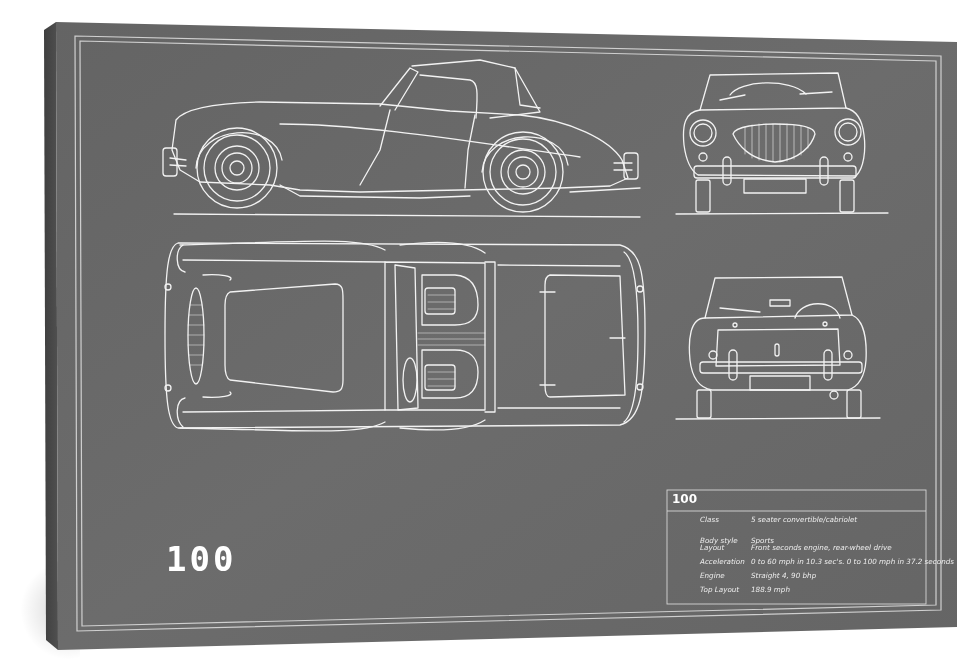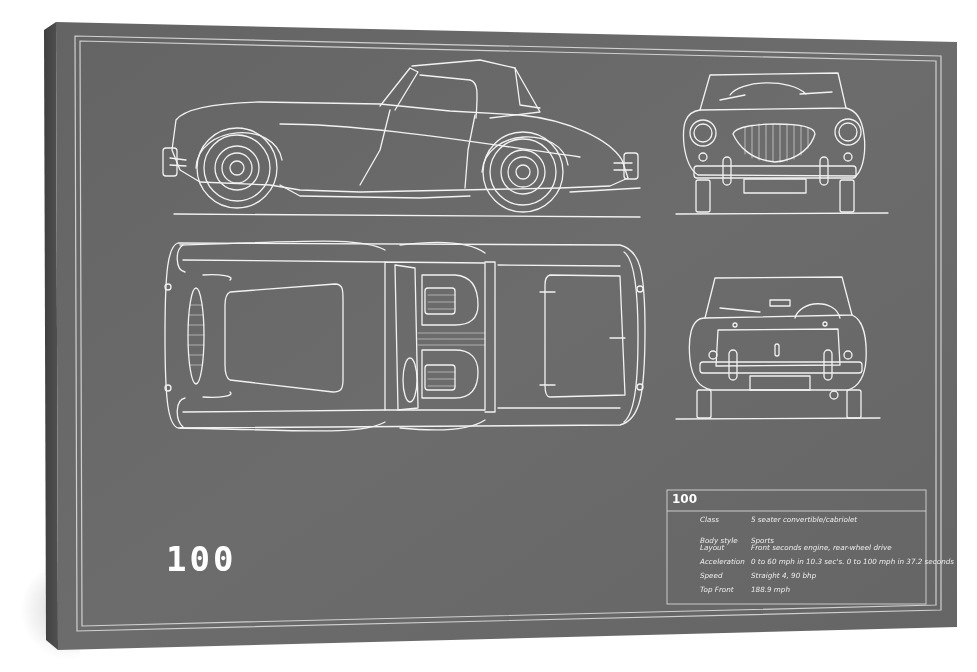--- a/index.html
+++ b/index.html
@@ -204,16 +204,16 @@
   </svg>
 
   <div class="big-title">100</div>
 
   <div class="spec">
     <div class="spec-title">100</div>
     <div class="spec-row" style="top:25px"><span class="k">Class</span><span>5 seater convertible/cabriolet</span></div>
     <div class="spec-row" style="top:46px"><span class="k">Body style</span><span>Sports</span></div>
     <div class="spec-row" style="top:53px"><span class="k">Layout</span><span>Front seconds engine, rear-wheel drive</span></div>
     <div class="spec-row" style="top:67px"><span class="k">Acceleration</span><span>0 to 60 mph in 10.3 sec's. 0 to 100 mph in 37.2 seconds</span></div>
-    <div class="spec-row" style="top:81px"><span class="k">Speed</span><span>Straight 4, 90 bhp</span></div>
-    <div class="spec-row" style="top:95px"><span class="k">Top Front</span><span>188.9 mph</span></div>
+    <div class="spec-row" style="top:81px"><span class="k">Engine</span><span>Straight 4, 90 bhp</span></div>
+    <div class="spec-row" style="top:95px"><span class="k">Top Layout</span><span>188.9 mph</span></div>
   </div>
 </div>
 
 </body></html>

